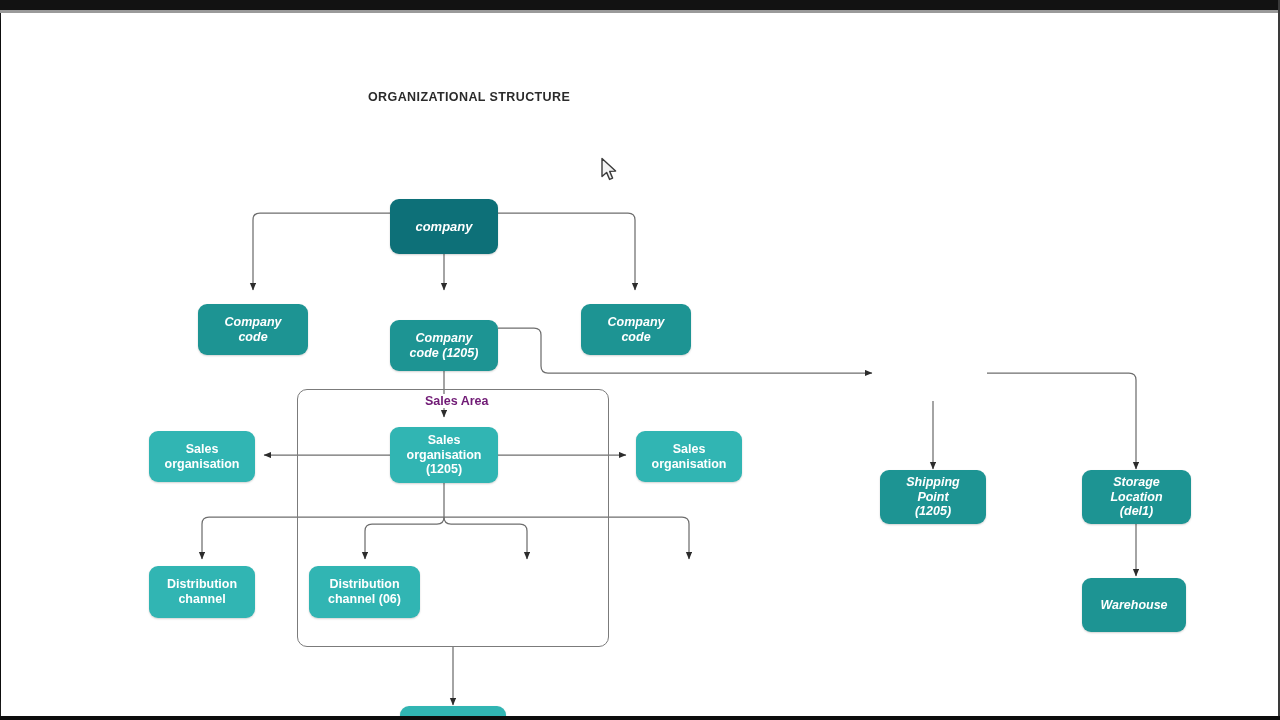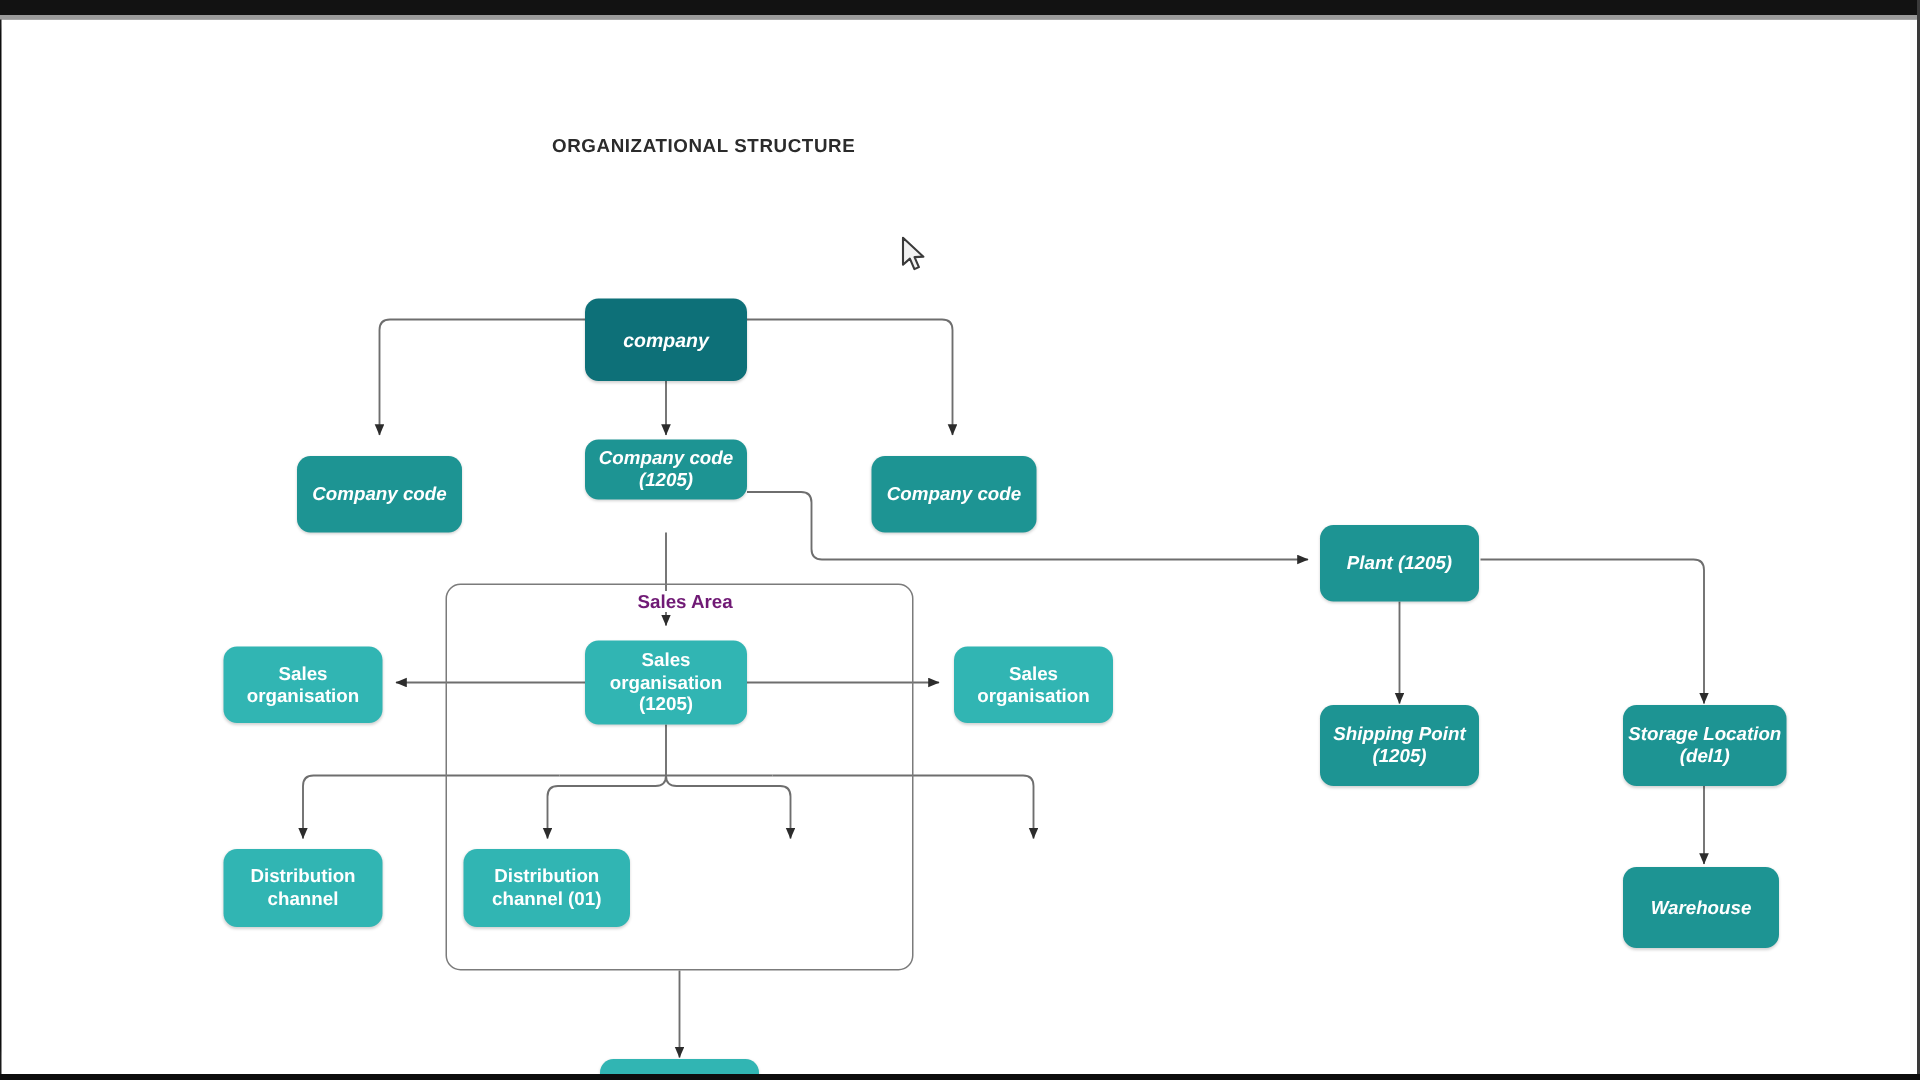--- a/index.html
+++ b/index.html
@@ -81,21 +81,21 @@
     box-sizing: border-box;
     border-radius: 9px;
     color: #ffffff;
     display: flex;
     align-items: center;
     justify-content: center;
     text-align: center;
     line-height: 1.18;
     font-size: 12.5px;
     font-weight: bold;
-    padding: 2px 2px;
+    padding: 2px 18px;
     box-shadow: 0 1px 2px rgba(0,0,0,0.18);
   }
   .node.root  { background: #0d7078; font-style: italic; font-size: 13px; }
   .node.mid   { background: #1d9493; font-style: italic; }
   .node.leaf  { background: #31b5b3; }
 
   .group-box {
     position: absolute;
     box-sizing: border-box;
     border: 1.3px solid #7b7b7b;
@@ -174,33 +174,32 @@
         <path d="M372,504 L514,504"></path>
       </g>
     </svg>
 
     <div class="group-box" style="left:296px; top:376px; width:312px; height:258px;"></div>
     <div class="group-label" style="left:418px; top:381px;">Sales Area</div>
 
     <div class="node root" style="left:389px; top:186px; width:108px; height:55px;">company</div>
 
     <div class="node mid" style="left:197px; top:291px; width:110px; height:51px;">Company code</div>
-    <div class="node mid" style="left:389px; top:280px; width:108px; height:40px;">Company code (1205)</div>
+    <div class="node mid" style="left:389px; top:307px; width:108px; height:51px;">Company code (1205)</div>
     <div class="node mid" style="left:580px; top:291px; width:110px; height:51px;">Company code</div>
 
     <div class="node leaf" style="left:148px; top:418px; width:106px; height:51px;">Sales organisation</div>
     <div class="node leaf" style="left:389px; top:414px; width:108px; height:56px;">Sales organisation (1205)</div>
     <div class="node leaf" style="left:635px; top:418px; width:106px; height:51px;">Sales organisation</div>
 
     <div class="node leaf" style="left:148px; top:553px; width:106px; height:52px;">Distribution channel</div>
-    <div class="node leaf" style="left:308px; top:553px; width:111px; height:52px;">Distribution channel (01)</div>
+    <div class="node leaf" style="left:308px; top:553px; width:111px; height:52px;">Distribution channel (06)</div>
 
     <div class="node leaf" style="left:399px; top:693px; width:106px; height:52px;"></div>
 
-    <div class="node mid" style="left:879px; top:337px; width:106px; height:51px;">Plant (1205)</div>
     <div class="node mid" style="left:879px; top:457px; width:106px; height:54px;">Shipping Point (1205)</div>
     <div class="node mid" style="left:1081px; top:457px; width:109px; height:54px;">Storage Location (del1)</div>
     <div class="node mid" style="left:1081px; top:565px; width:104px; height:54px;">Warehouse</div>
 
   </div>
 
   <svg class="cursor" id="mouse-cursor" viewBox="0 0 20 26" xmlns="http://www.w3.org/2000/svg" style="left: 600px; top: 157px;">
     <path d="M2,1.5 L2,19.5 L6.6,15.4 L9.6,22.4 L12.6,21.1 L9.7,14.4 L15.6,14.1 Z" fill="#f2f2f2" stroke="#3a3a3a" stroke-width="1.4" stroke-linejoin="round"></path>
   </svg>
 

